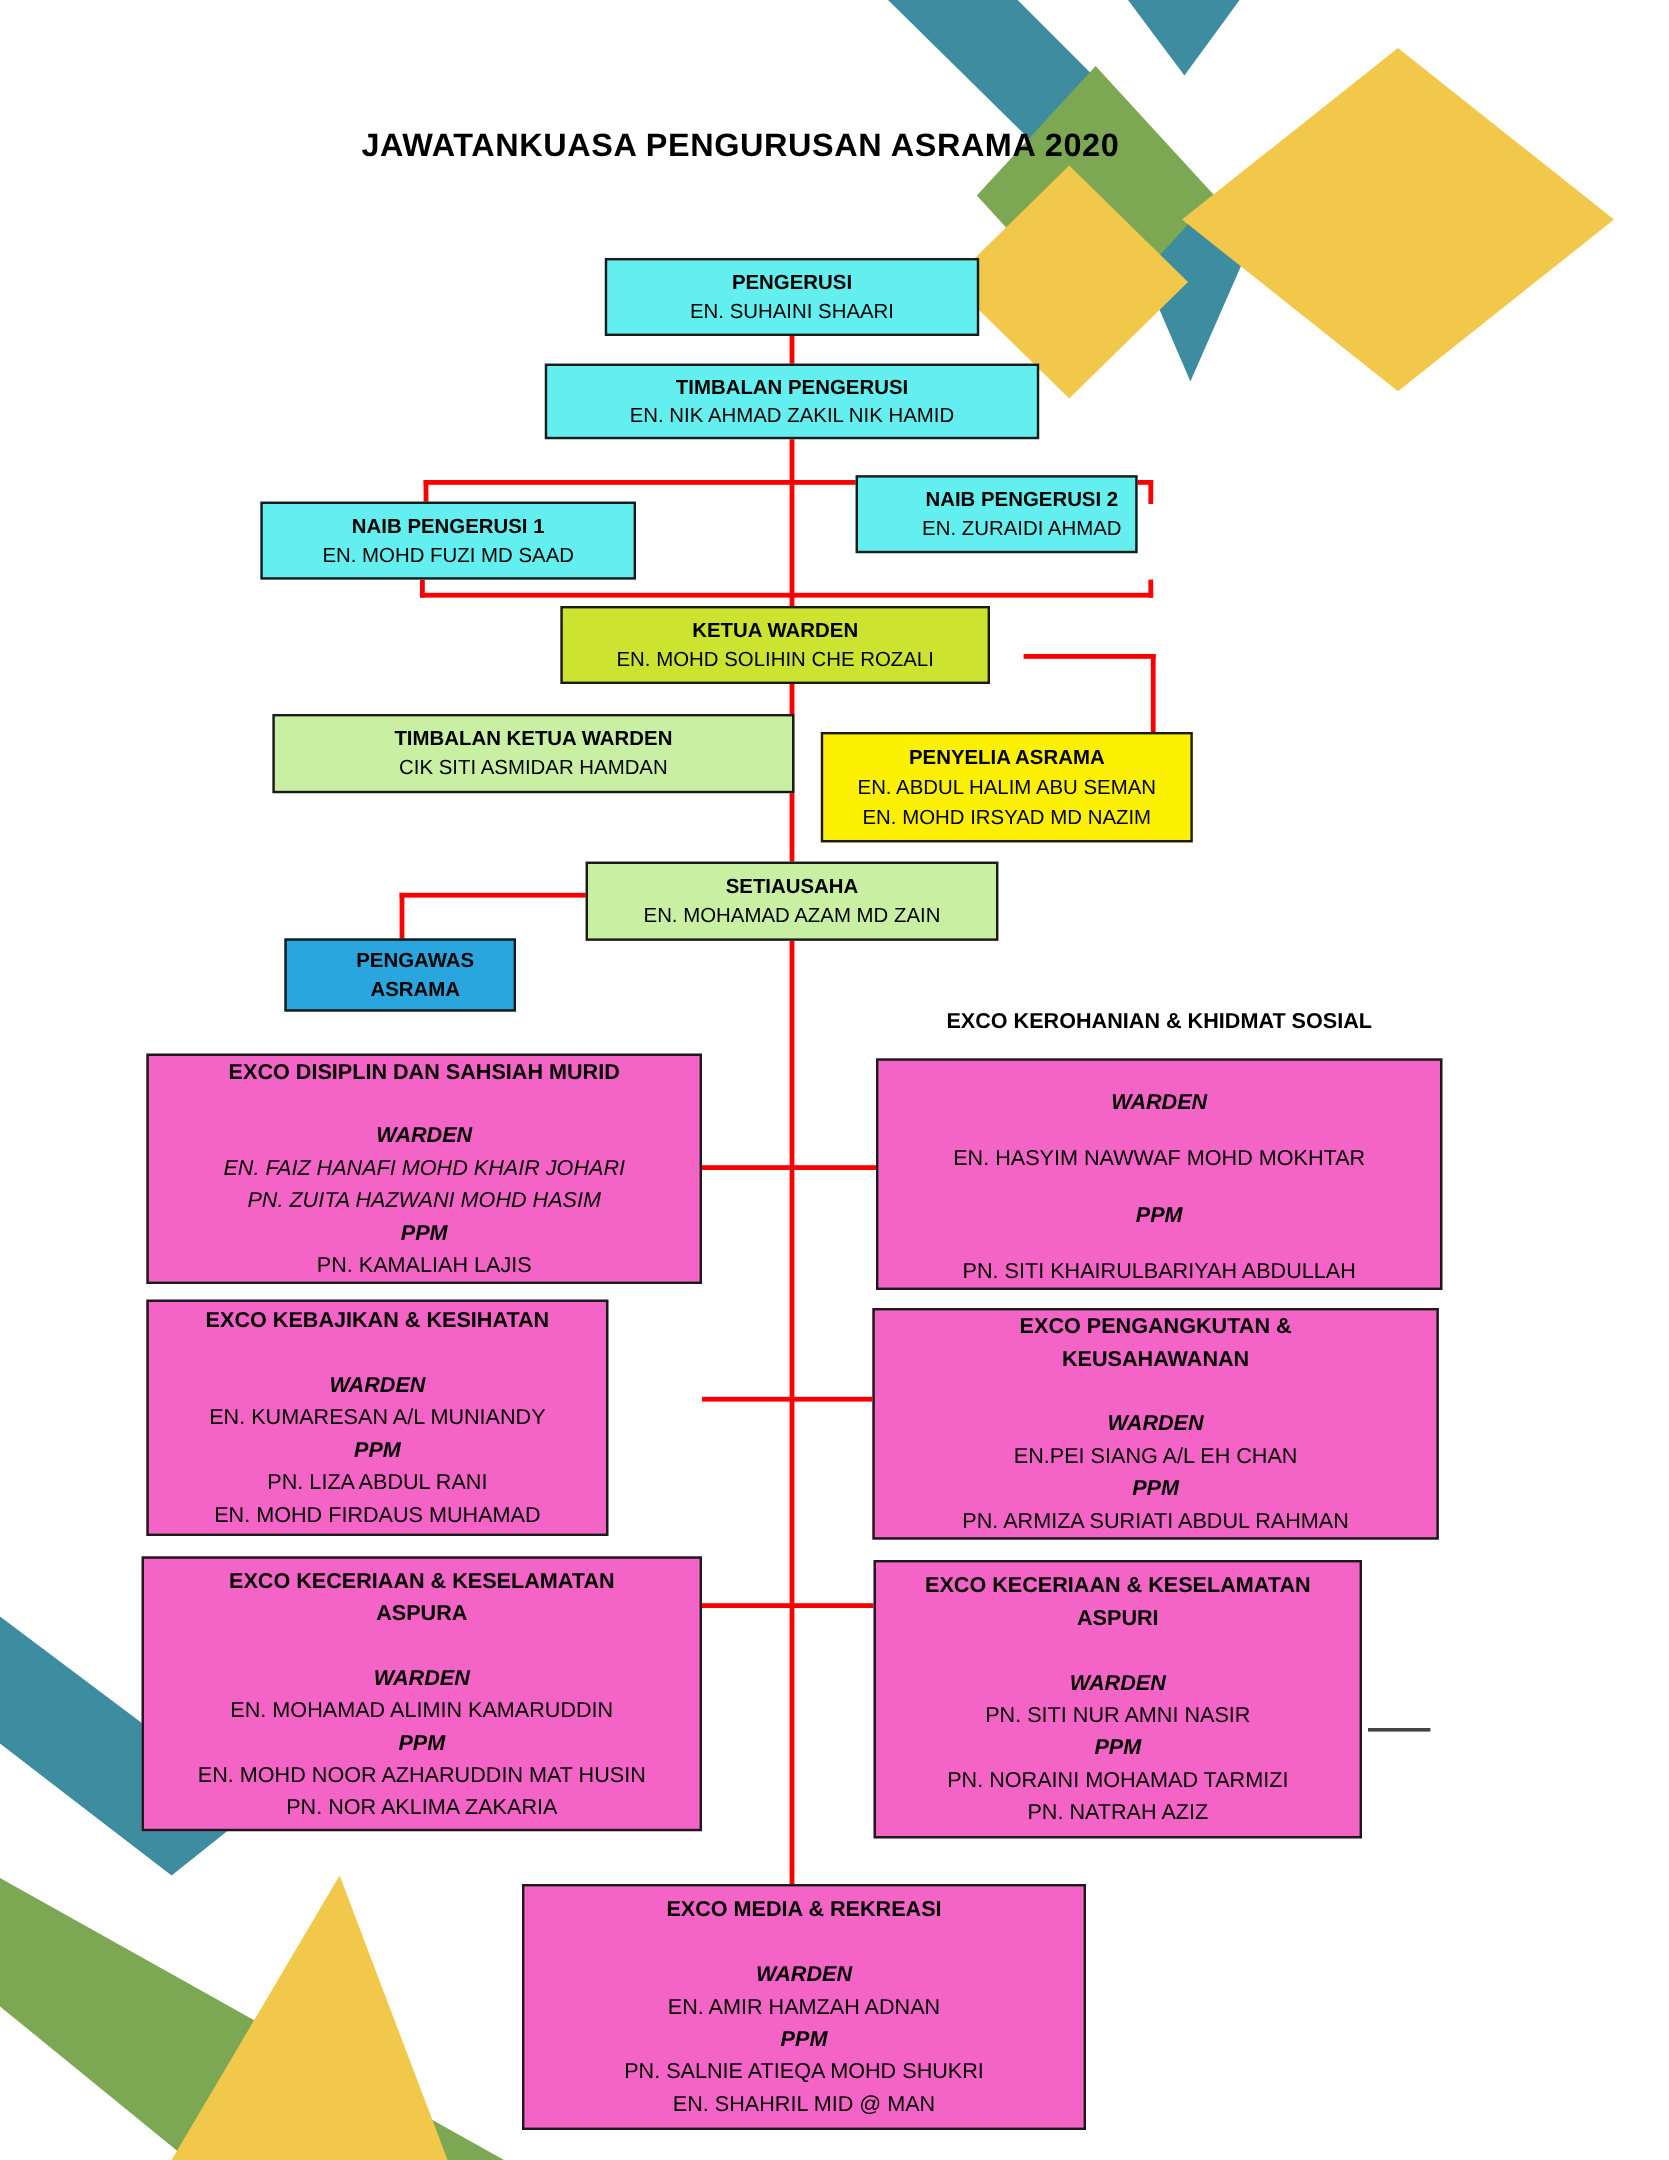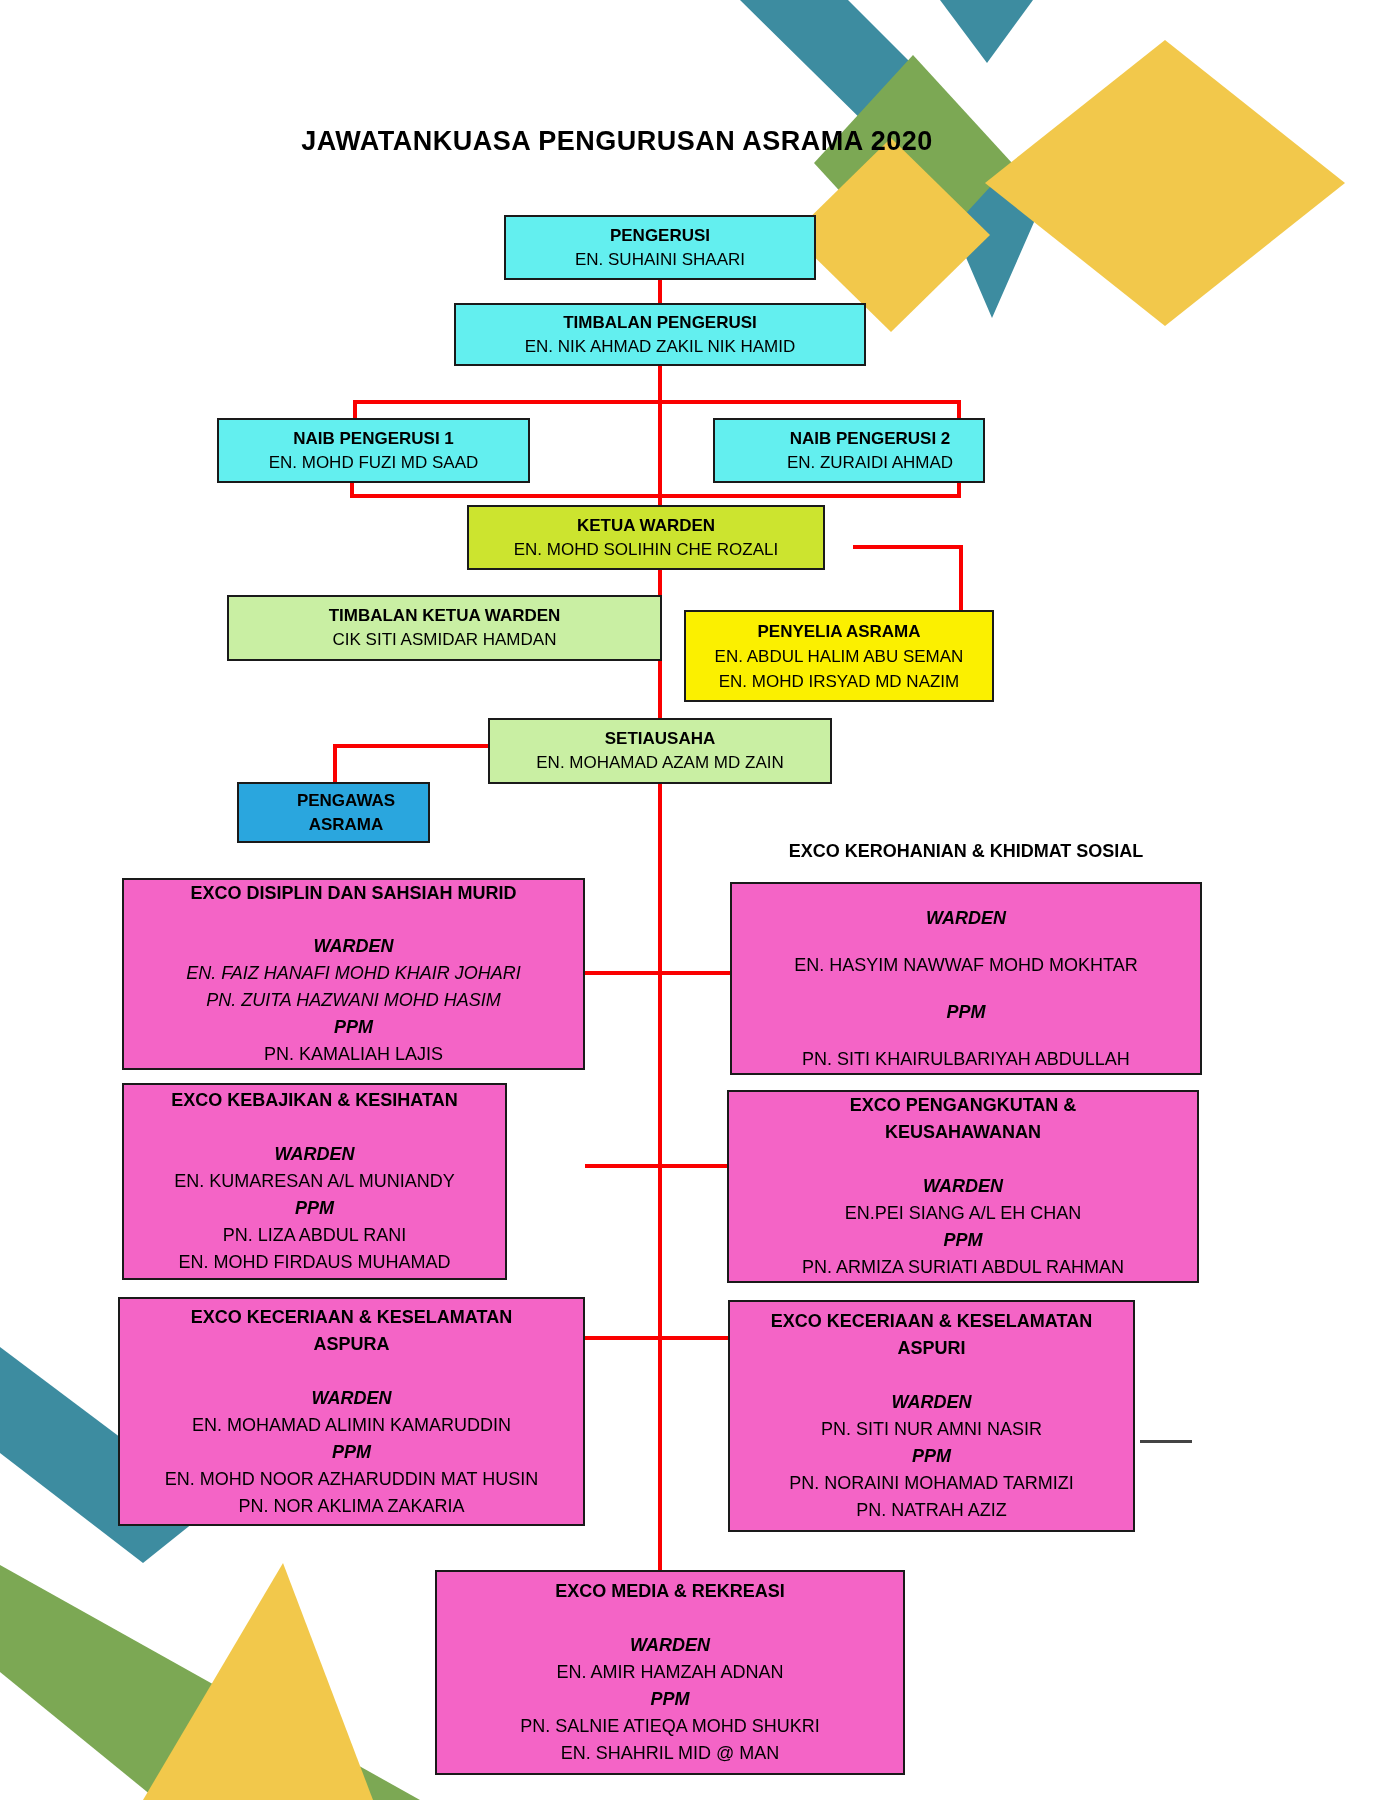--- a/index.html
+++ b/index.html
@@ -6,21 +6,21 @@
   .canvas{
     position:relative;
     width:1391px;height:1800px;
     background:#ffffff;
     overflow:hidden;
     font-family:"Liberation Sans", sans-serif;
     color:#000;
   }
   .decor{position:absolute;left:0;top:0;z-index:0;}
   .page-title{
-    position:absolute;left:217px;top:126px;width:800px;
+    position:absolute;left:217px;top:106px;width:800px;
     text-align:center;font-size:27px;font-weight:bold;letter-spacing:.5px;
     z-index:3;
   }
   .node{
     position:absolute;z-index:2;
     border:2px solid #1a1a1a;
     box-sizing:border-box;
     display:flex;flex-direction:column;justify-content:center;
     text-align:center;
   }
@@ -85,21 +85,21 @@
       <div class="ln s-r">EN. SUHAINI SHAARI</div>
     </div>
   <div class="node node-sm bg-cyan" style="left:454px;top:303px;width:412px;height:63px;">
       <div class="ln s-b">TIMBALAN PENGERUSI</div>
       <div class="ln s-r">EN. NIK AHMAD ZAKIL NIK HAMID</div>
     </div>
   <div class="node node-sm bg-cyan" style="left:217px;top:418px;width:313px;height:65px;">
       <div class="ln s-b">NAIB PENGERUSI 1</div>
       <div class="ln s-r">EN. MOHD FUZI MD SAAD</div>
     </div>
-  <div class="node node-sm bg-cyan" style="left:713px;top:418px;width:272px;height:65px;padding-left:42px;">
+  <div class="node node-sm bg-cyan" style="left:713px;top:396px;width:235px;height:65px;padding-left:42px;">
       <div class="ln s-b">NAIB PENGERUSI 2</div>
       <div class="ln s-r">EN. ZURAIDI AHMAD</div>
     </div>
   <div class="node node-sm bg-chartreuse" style="left:467px;top:505px;width:358px;height:65px;">
       <div class="ln s-b">KETUA WARDEN</div>
       <div class="ln s-r">EN. MOHD SOLIHIN CHE ROZALI</div>
     </div>
   <div class="node node-sm bg-light_green" style="left:227px;top:595px;width:435px;height:66px;">
       <div class="ln s-b">TIMBALAN KETUA WARDEN</div>
       <div class="ln s-r">CIK SITI ASMIDAR HAMDAN</div>

